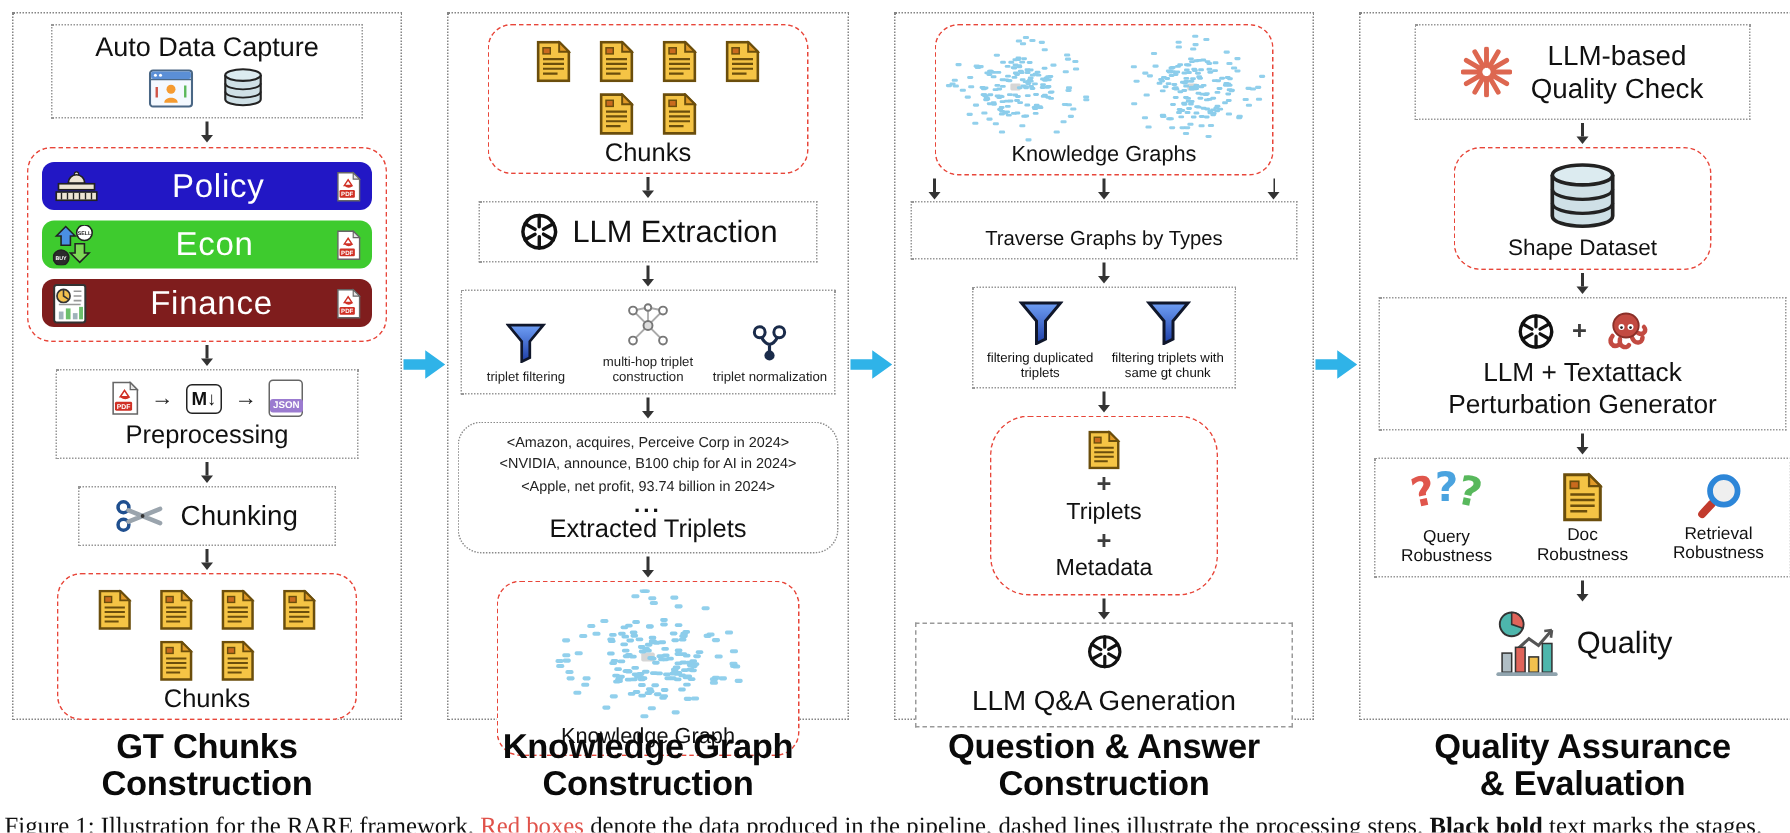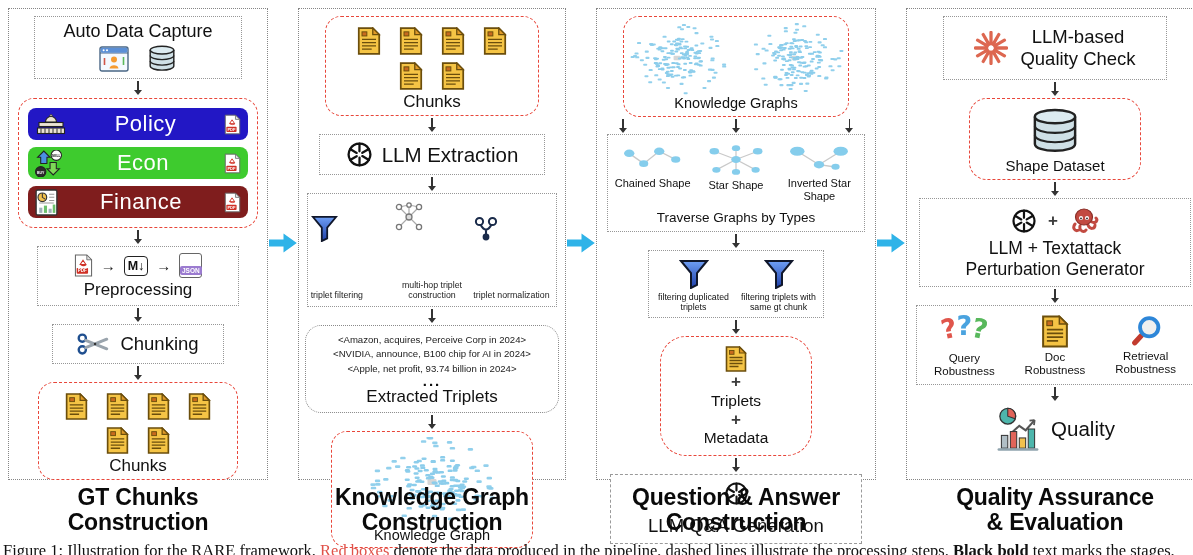--- a/index.html
+++ b/index.html
@@ -44,21 +44,21 @@
   .prep .lbl { font-size:17px; margin-top:2px; }
   .chunking { width:172px; padding:7px 4px; display:flex; align-items:center; justify-content:center; gap:9px; font-size:18.5px; }
   .chunksbox { width:200px; padding:10px 8px 3px; display:flex; flex-direction:column; align-items:center; }
   .docs { display:flex; flex-wrap:wrap; justify-content:center; gap:7px 16px; width:180px; }
   .chunksbox .lbl { font-size:17px; margin-top:2px; }
 
   
   .chunksbox.c2 { width:214px; }
   .llmx { width:226px; padding:6px 4px; display:flex; align-items:center; justify-content:center; gap:9px; font-size:20.5px; }
   .ops { width:250px; padding:8px 2px 5px; display:flex; justify-content:space-around; align-items:flex-end; }
-  .op { display:flex; flex-direction:column; align-items:flex-start; width:80px;gap:44px; }
+  .op { display:flex; flex-direction:column; align-items:center; width:80px; }
   .oplbl { font-size:8.8px; text-align:center; line-height:1.18; margin-top:4px; color:#222; }
   .extr { width:254px; padding:7px 4px 5px; text-align:center; }
   .extr .tl { font-size:9.6px; line-height:1.5; white-space:nowrap; color:#222; }
   .extr .dots { font-weight:bold; font-size:15px; letter-spacing:2px; line-height:0.7; }
   .extr .lbl { font-size:17px; margin-top:1px; }
   .kgbox { width:202px; padding:5px 8px 4px; display:flex; flex-direction:column; align-items:center; }
   .kgbox .lbl { font-size:14.5px; }
 
   
   .kgsbox { width:226px; padding:4px 6px 5px; display:flex; flex-direction:column; align-items:center; }
@@ -942,40 +942,20 @@
             </svg>
         </div>
         <div class="lbl">Knowledge Graphs</div>
       </div>
       <div class="arr3">
         <div class="darr"></div>
         <div class="darr"></div>
         <div class="darr"></div>
       </div>
       <div class="dotted shapes">
-        <div class="shaperow">
-          <div class="shape">
-            <svg class="i" width="62" height="29">
-                <use href="#sym-chain"></use>
-              </svg>
-            <div class="shlbl">Chained Shape</div>
-          </div>
-          <div class="shape">
-            <svg class="i" width="62" height="31">
-                <use href="#sym-star"></use>
-              </svg>
-            <div class="shlbl">Star Shape</div>
-          </div>
-          <div class="shape">
-            <svg class="i" width="62" height="29">
-                <use href="#sym-invstar"></use>
-              </svg>
-            <div class="shlbl">Inverted Star Shape</div>
-          </div>
-        </div>
         <div class="travlbl">Traverse Graphs by Types</div>
       </div>
       <div class="darr"></div>
       <div class="dotted filters">
         <div class="filt">
           <svg class="i" width="30" height="30">
               <use href="#sym-funnel"></use>
             </svg>
           <div class="filtlbl">filtering duplicated triplets</div>
         </div>

